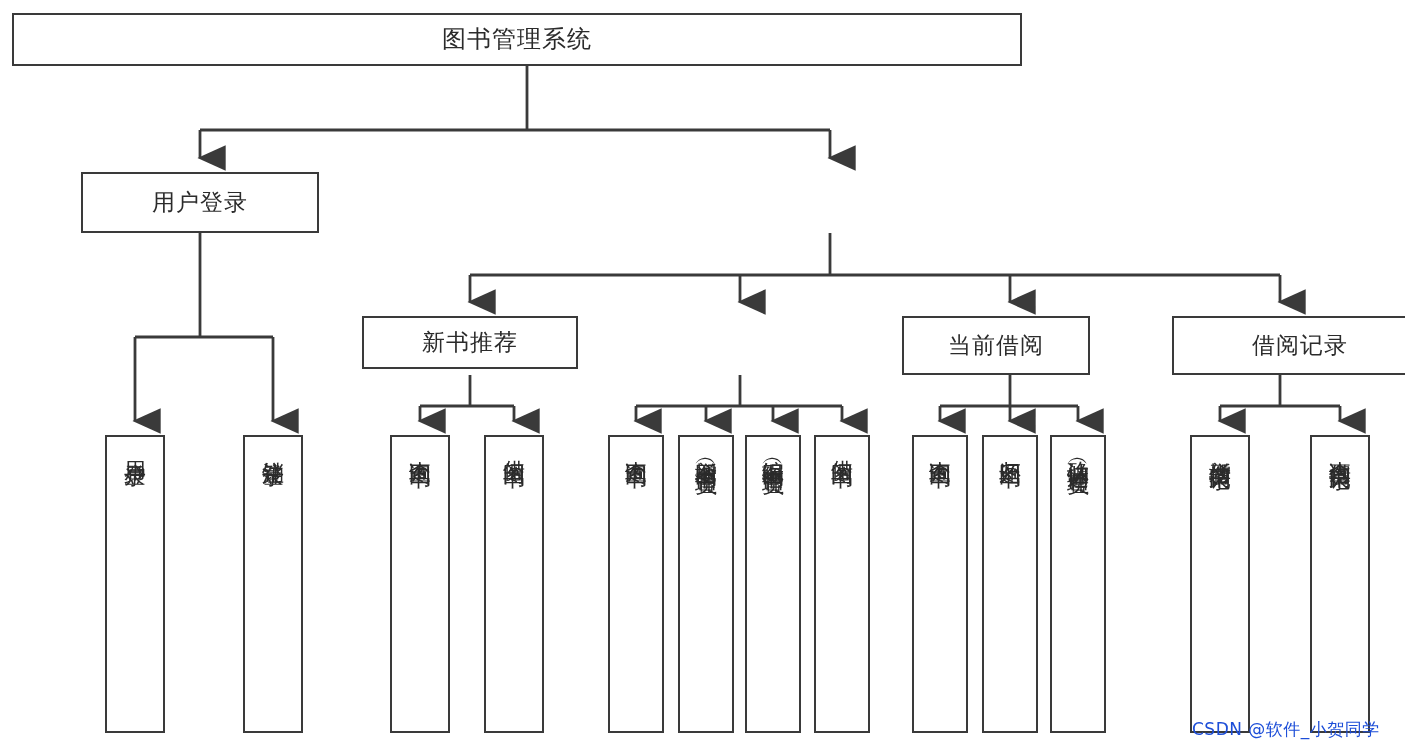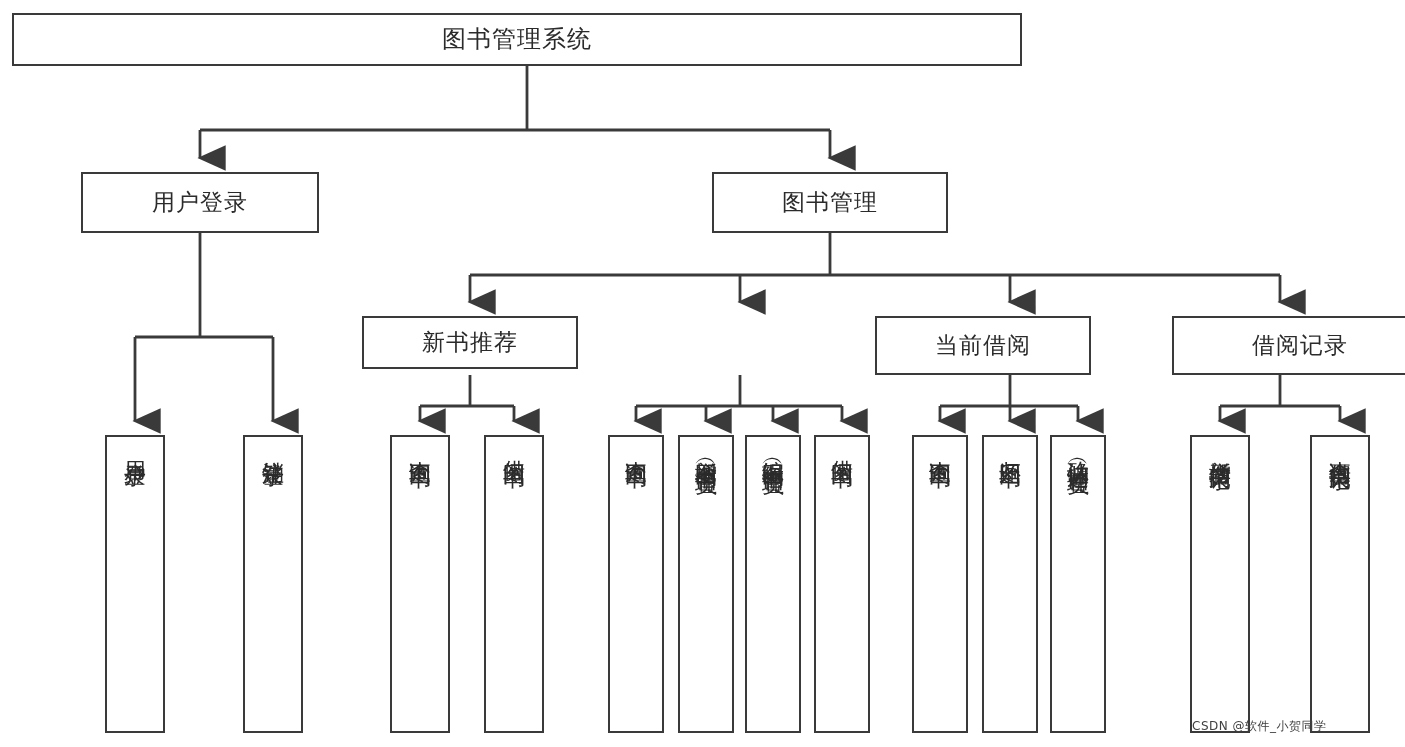--- a/index.html
+++ b/index.html
@@ -53,22 +53,22 @@
     text-orientation: upright;
     font-size: 22px;
     line-height: 1.18;
     letter-spacing: 2px;
     color: #2b2b2b;
     white-space: nowrap;
     text-align: left;
   }
   .watermark {
     position: absolute;
-    font-size: 12px;
-    color: #404040;
+    font-size: 17px;
+    color: #1d4ed8;
     letter-spacing: 0.5px;
     white-space: nowrap;
   }
 </style>
 </head>
 <body>
 
 <div id="canvas">
 
   <svg class="wires" viewBox="0 0 1405 747" xmlns="http://www.w3.org/2000/svg">
@@ -121,28 +121,25 @@
     </g>
   </svg>
 
   <div class="node horiz root" style="left:12px; top:13px; width:1010px; height:53px;">
     <span>图书管理系统</span>
   </div>
 
   <div class="node horiz" style="left:81px; top:172px; width:238px; height:61px;">
     <span>用户登录</span>
   </div>
-  <div class="node horiz" style="left:712px; top:172px; width:236px; height:61px;">
-    <span>图书管理</span>
-  </div>
 
   <div class="node horiz" style="left:362px; top:316px; width:216px; height:53px;">
     <span>新书推荐</span>
   </div>
-  <div class="node horiz" style="left:875px; top:316px; width:216px; height:59px;">
+  <div class="node horiz" style="left:902px; top:316px; width:188px; height:59px;">
     <span>当前借阅</span>
   </div>
   <div class="node horiz" style="left:1172px; top:316px; width:256px; height:59px;">
     <span>借阅记录</span>
   </div>
 
   <div class="node leaf" style="left:105px; top:435px; width:60px; height:298px;">
     <span class="vtext">用户登录</span>
   </div>
   <div class="node leaf" style="left:243px; top:435px; width:60px; height:298px;">

